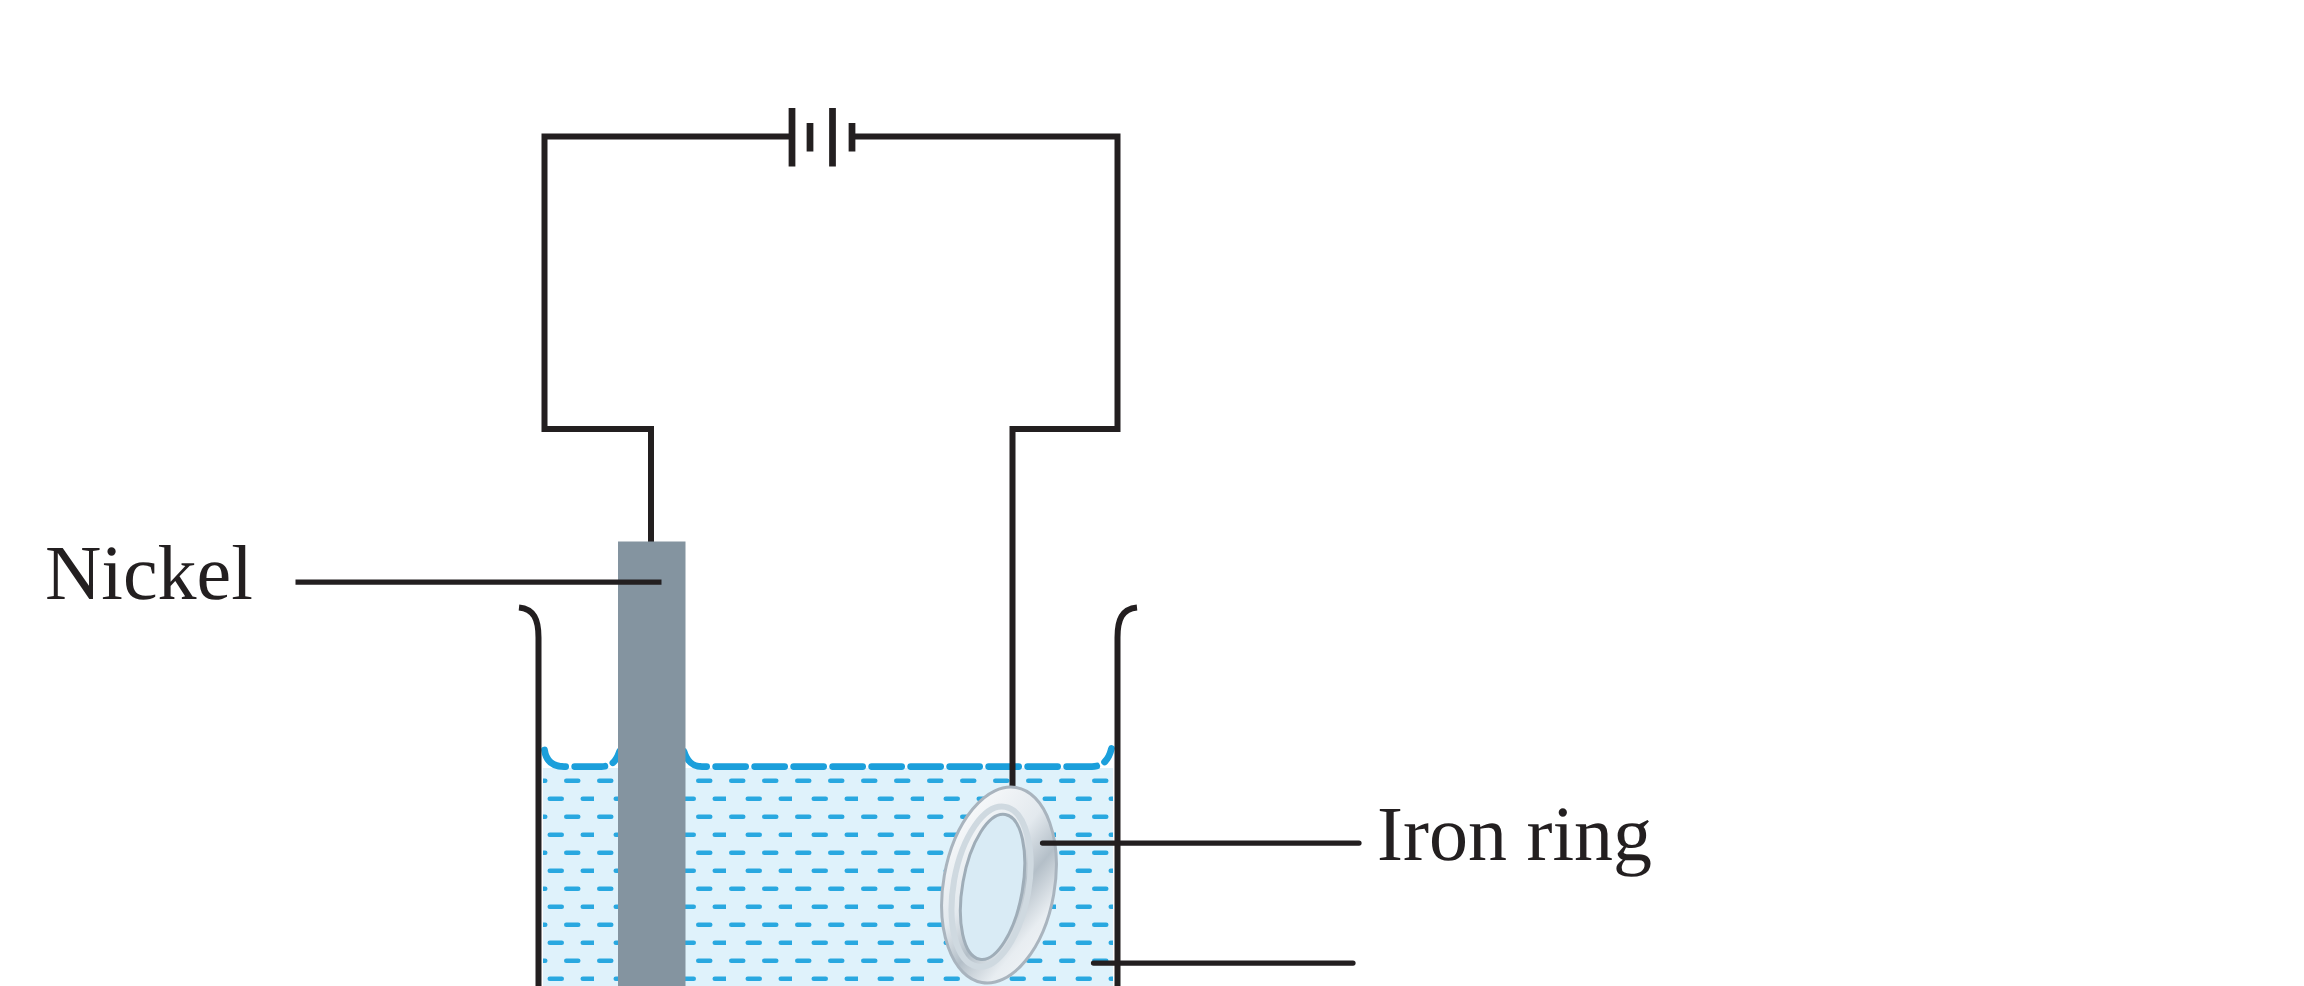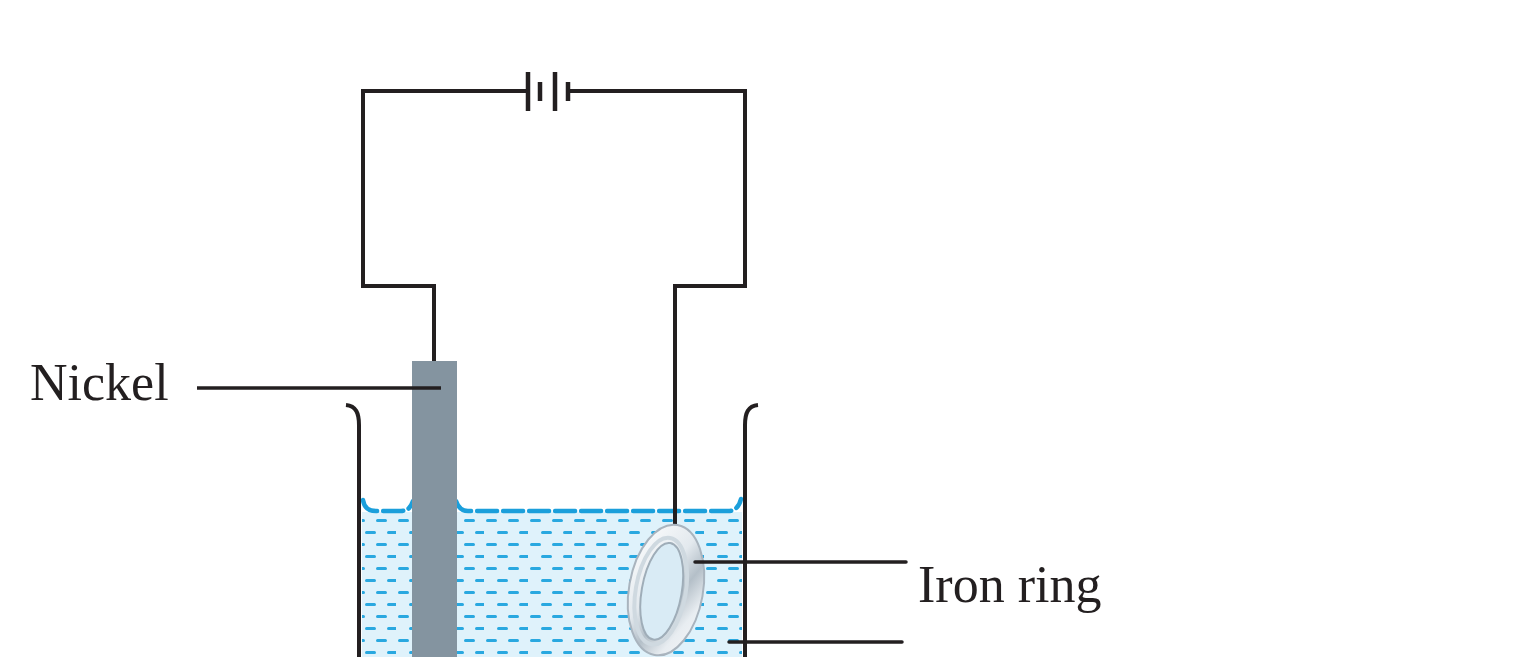--- a/index.html
+++ b/index.html
@@ -25,21 +25,21 @@
   }
   .label {
     position: absolute;
     font-family: "Liberation Serif", serif;
     font-size: 52px;
     line-height: 1;
     color: #231f20;
     white-space: nowrap;
   }
   .label-nickel   { left: 30px;  top: 309px; }
-  .label-ring     { left: 918px; top: 511px; font-family: Liberation Serif, serif; }
+  .label-ring     { left: 918px; top: 483px; font-family: Liberation Serif, serif; }
   .label-solution { left: 910px; top: 573px; }
 </style>
 </head>
 <body>
 
 <div class="canvas">
 
   <svg class="diagram-svg" viewBox="0 0 1536 657">
     <defs>
       <pattern id="waterDashes" x="0" y="466" width="44" height="24" patternUnits="userSpaceOnUse">

